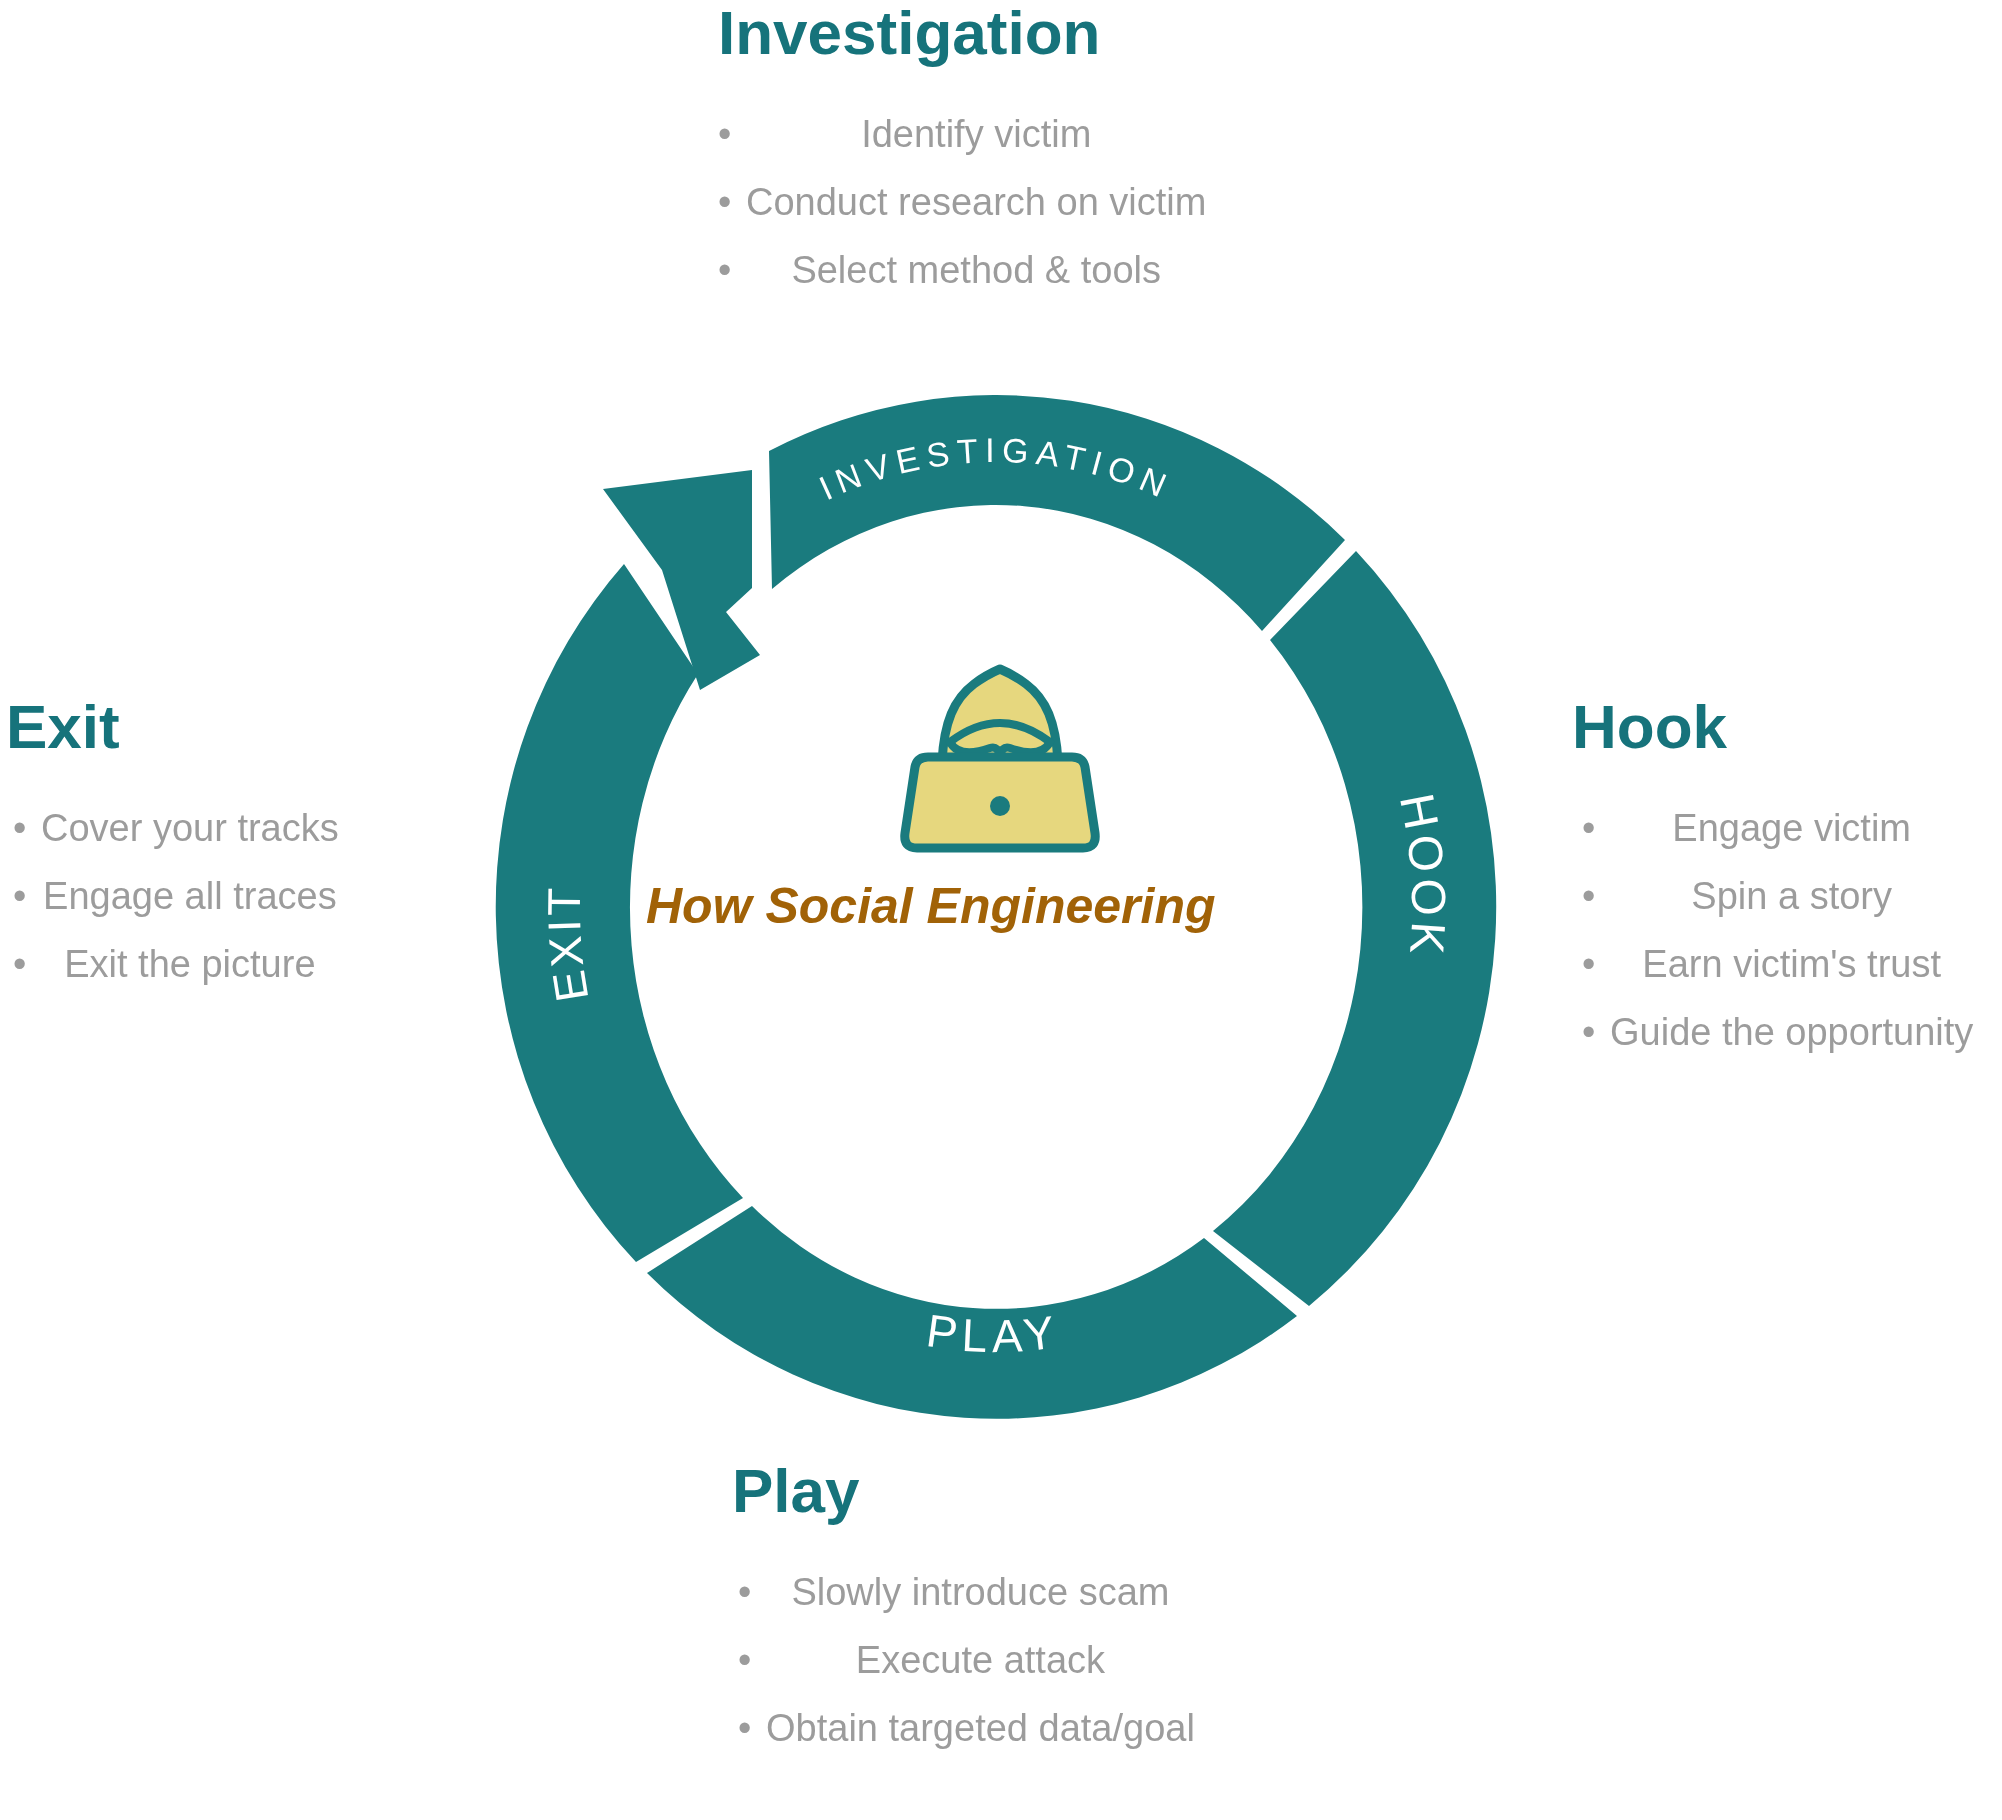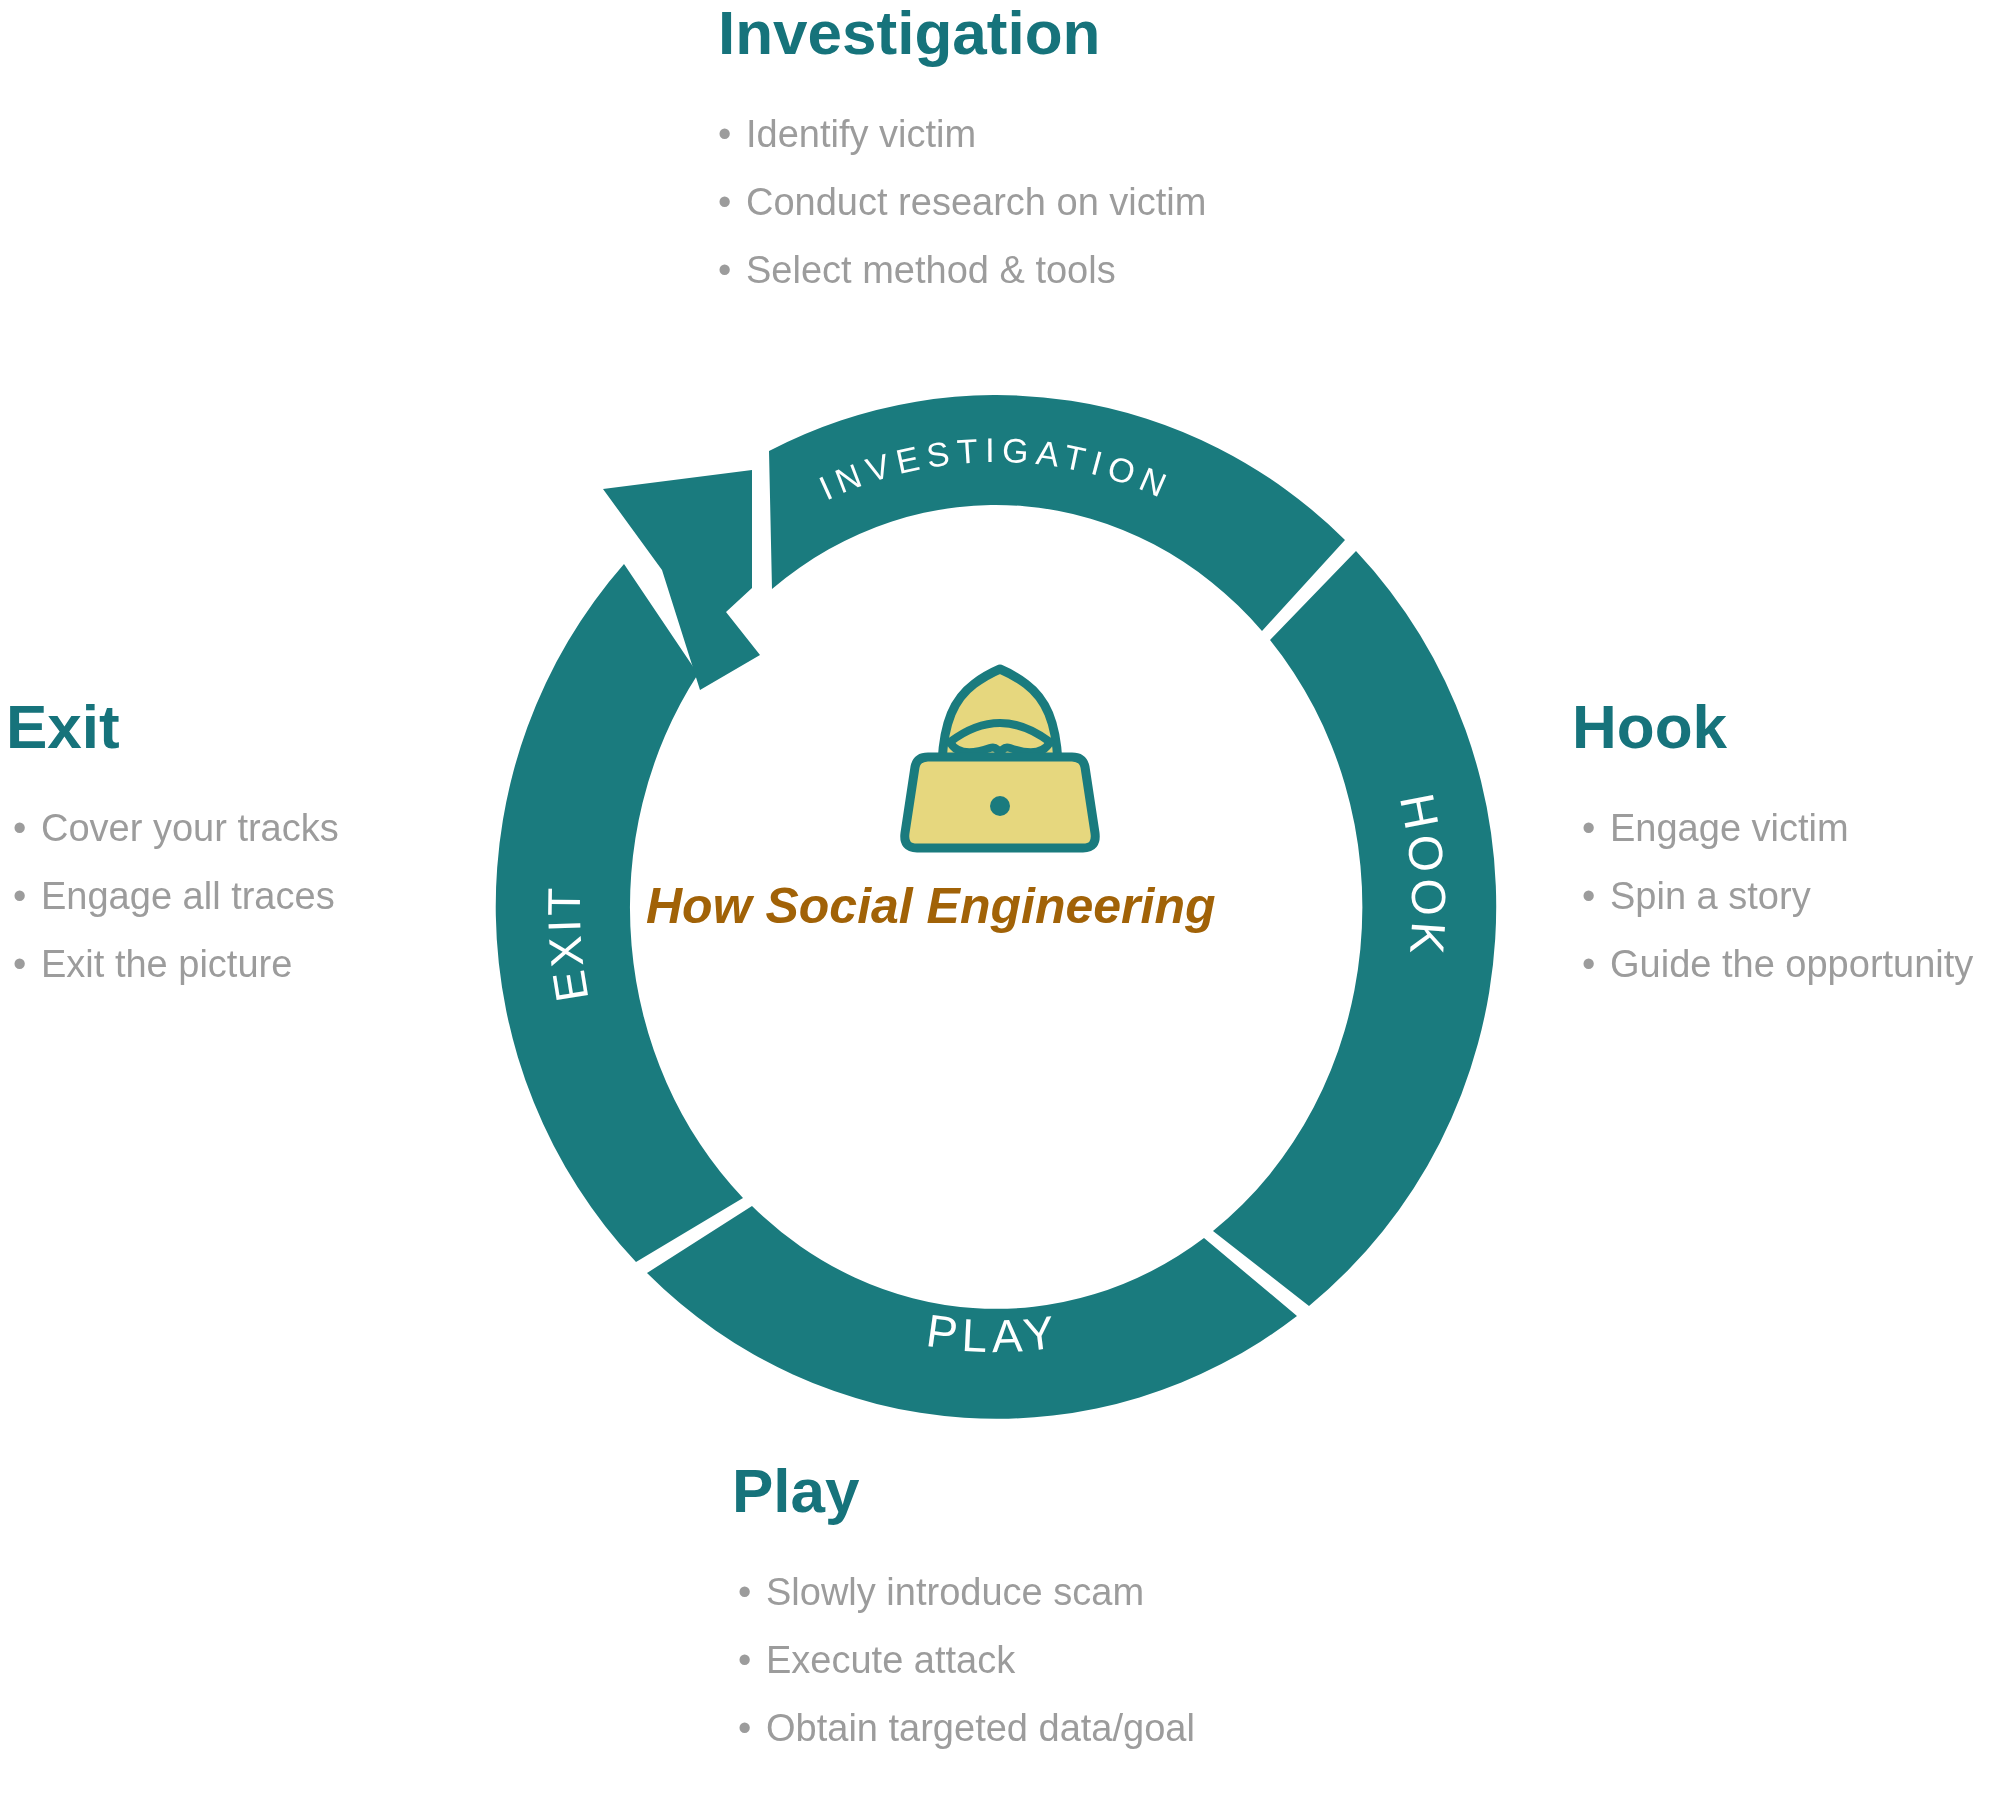--- a/index.html
+++ b/index.html
@@ -19,20 +19,21 @@
     font-size: 62px;
     line-height: 62px;
     font-weight: bold;
     letter-spacing: 0px;
     color: #16737B;
   }
   .section ul {
     list-style: none;
     margin: 36px 0 0 0;
     padding: 0;
+    text-align: center;
   }
   .section li {
     position: relative;
     padding-left: 28px;
     font-size: 38px;
     line-height: 68px;
     color: #9C9C9C;
     white-space: nowrap;
   }
   .section li::before {
@@ -135,20 +136,21 @@
       <li>Engage all traces</li>
       <li>Exit the picture</li>
     </ul>
   </div>
 
   <div class="section" id="sec-hook">
     <h2>Hook</h2>
     <ul>
       <li>Engage victim</li>
       <li>Spin a story</li>
+      <li>Earn victim's trust</li>
       <li>Guide the opportunity</li>
     </ul>
   </div>
 
   <div class="section" id="sec-play">
     <h2>Play</h2>
     <ul>
       <li>Slowly introduce scam</li>
       <li>Execute attack</li>
       <li>Obtain targeted data/goal</li>

